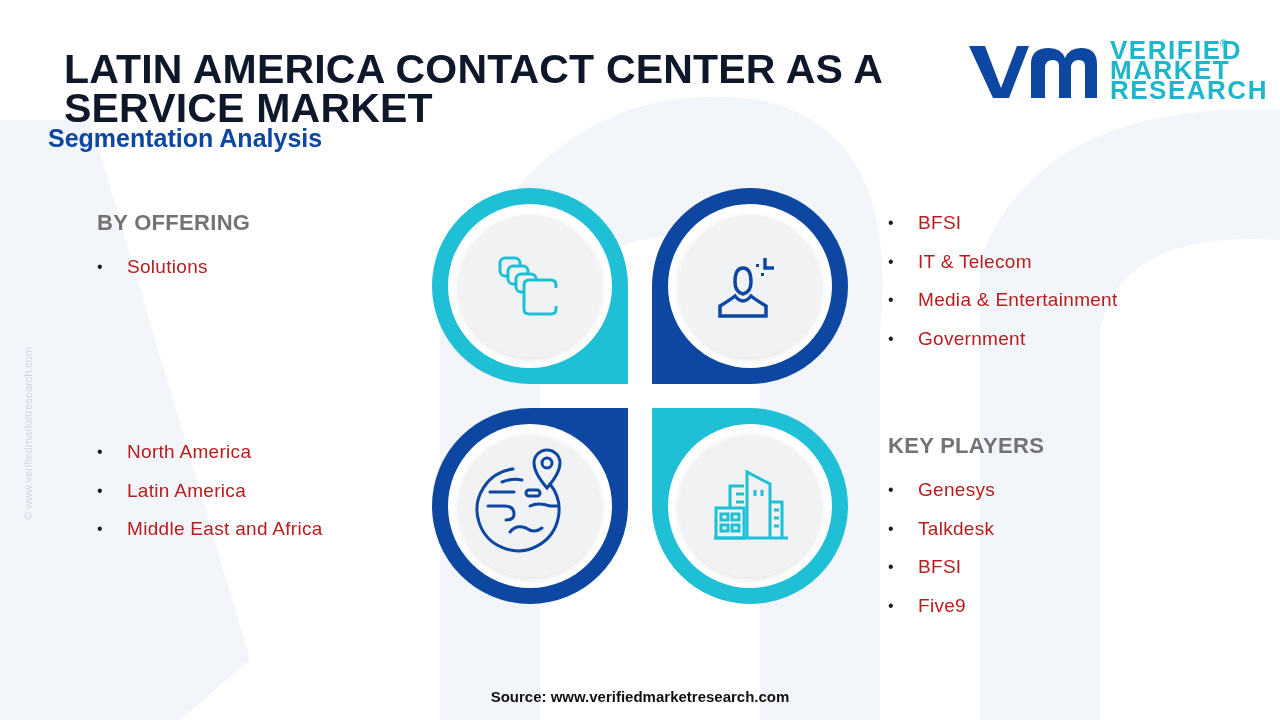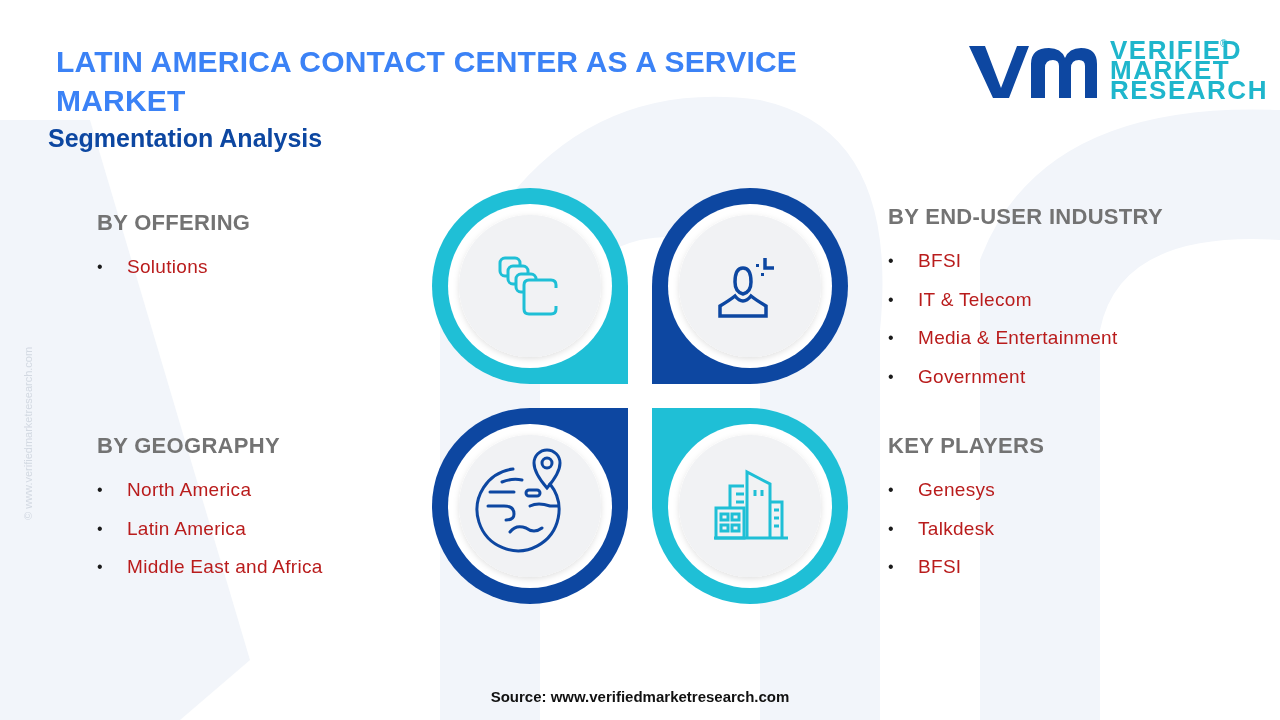--- a/index.html
+++ b/index.html
@@ -1,18 +1,18 @@
 <!DOCTYPE html>
 <html><head>
 <meta charset="utf-8">
 <style>
   html, body { margin:0; padding:0; }
   body { width:1280px; height:720px; position:relative; overflow:hidden; background:#ffffff; font-family:"Liberation Sans", sans-serif; }
   .bg-watermark { position:absolute; inset:0; pointer-events:none; }
-  .title { position:absolute; left:48px; top:34px; width:860px; color:#3b82f6; font-size:30px; font-weight:bold; line-height:39px; letter-spacing:0.2px; margin:8px; }
+  .title { position:absolute; left:48px; top:34px; width:860px; color:#0f172a; font-size:41px; font-weight:bold; line-height:39px; letter-spacing:0.2px; margin:16px; }
   .subtitle { position:absolute; left:48px; top:124px; color:#0d47a1; font-size:25px; margin:0; }
   .logo { position:absolute; left:965px; top:38px; width:270px; height:64px; }
   .logo-text { position:absolute; left:1110px; top:40px; color:#1fb6cc; font-size:26px; font-weight:bold; line-height:20px; letter-spacing:1.5px; }
   .reg { position:absolute; left:1220px; top:38px; color:#1fb6cc; font-size:10px; }
   .side-url { position:absolute; left:22px; top:520px; transform-origin:left top; transform:rotate(-90deg); color:#d3d9e2; font-size:11px; white-space:nowrap; }
   .seg { position:absolute; }
   .seg h3 { margin:0 0 12px 0; color:#737373; font-size:22px; font-weight:bold; letter-spacing:0.3px; }
   .seg ul { list-style:none; margin:0; padding:0; }
   .seg li { position:relative; padding-left:30px; color:#b91c1c; font-size:19px; line-height:38.5px; letter-spacing:0.3px; }
   .seg li::before { content:"•"; position:absolute; left:0; top:0; font-size:16px; color:#1a1a1a; }
@@ -45,44 +45,43 @@
 <div class="side-url">© www.verifiedmarketresearch.com</div>
 
 <div class="seg" style="left:97px; top:210px;">
   <h3>BY OFFERING</h3>
   <ul>
     <li>Solutions</li>
   </ul>
 </div>
 
 <div class="seg" style="left:888px; top:204px;">
-  <h3>BY END-USER INDUSTRY</h3>
   <ul>
     <li>BFSI</li>
     <li>IT &amp; Telecom</li>
     <li>Media &amp; Entertainment</li>
     <li>Government</li>
   </ul>
 </div>
 
 <div class="seg" style="left:97px; top:433px;">
-  <h3>BY GEOGRAPHY</h3>
   <ul>
     <li>North America</li>
     <li>Latin America</li>
     <li>Middle East and Africa</li>
   </ul>
 </div>
 
 <div class="seg" style="left:888px; top:433px;">
   <h3>KEY PLAYERS</h3>
   <ul>
     <li>Genesys</li>
     <li>Talkdesk</li>
     <li>BFSI</li>
+    <li>Five9</li>
   </ul>
 </div>
 
 <svg class="diagram" viewBox="0 0 420 420">
   <defs>
     <filter id="sh" x="-20%" y="-20%" width="140%" height="140%">
       <feDropShadow dx="0" dy="2" stdDeviation="3" flood-color="#000" flood-opacity="0.12"></feDropShadow>
     </filter>
   </defs>
 

